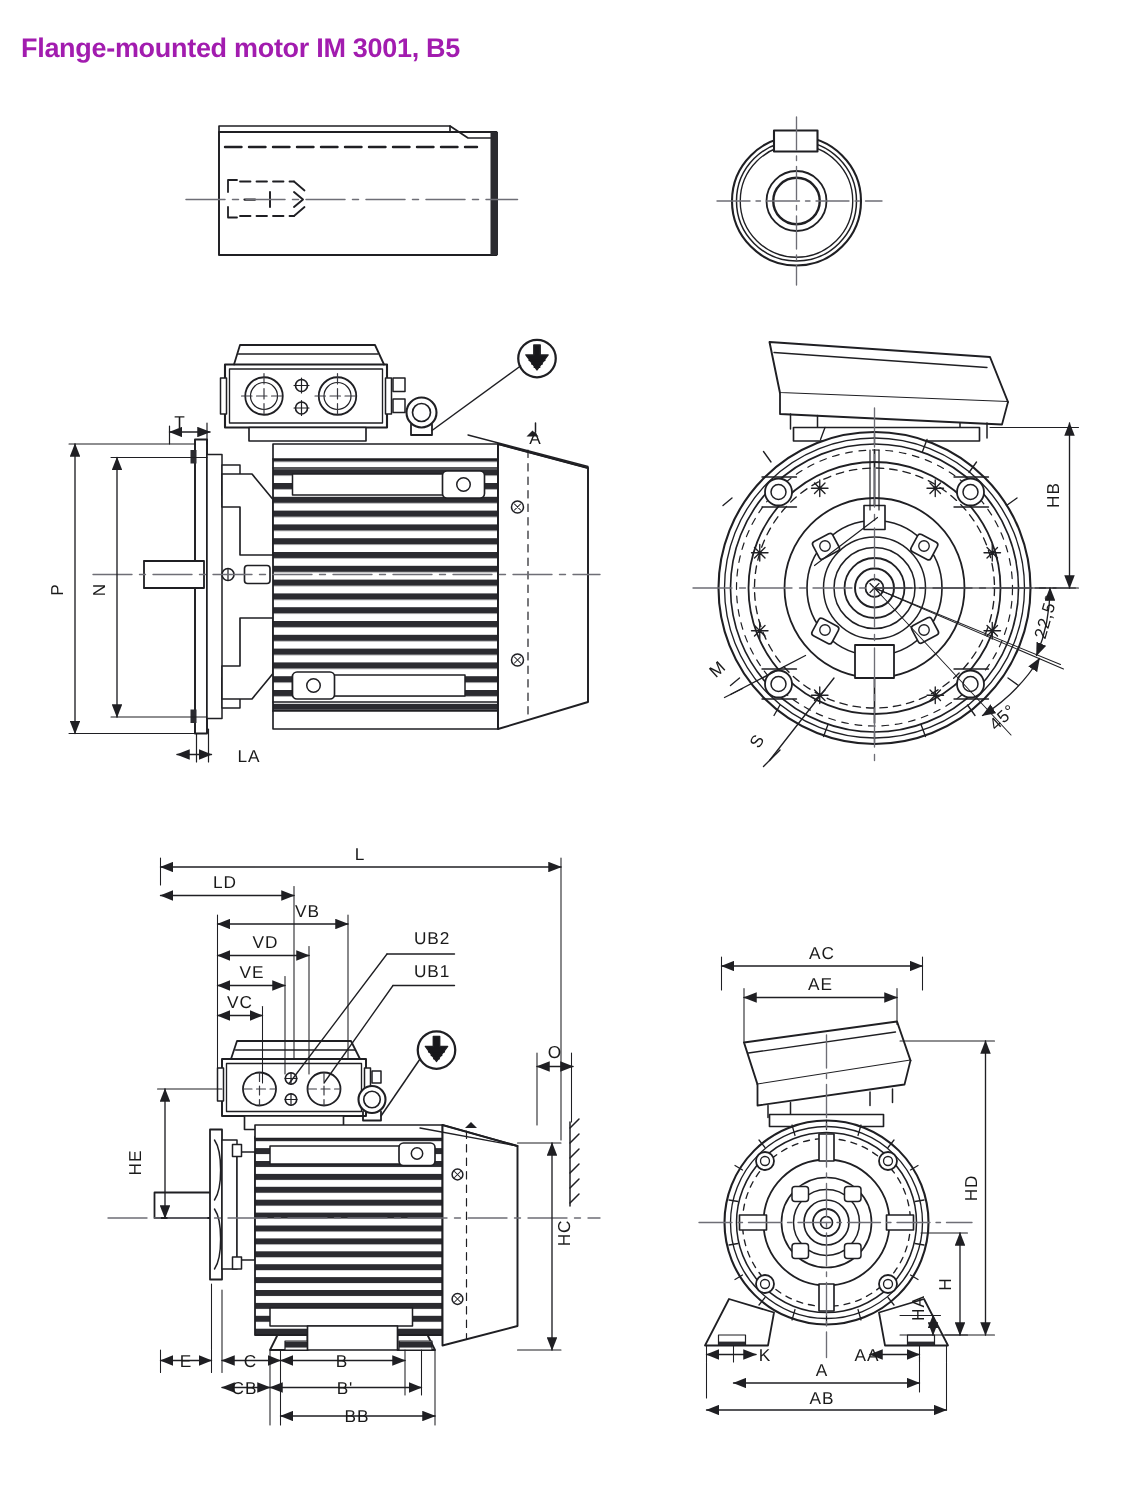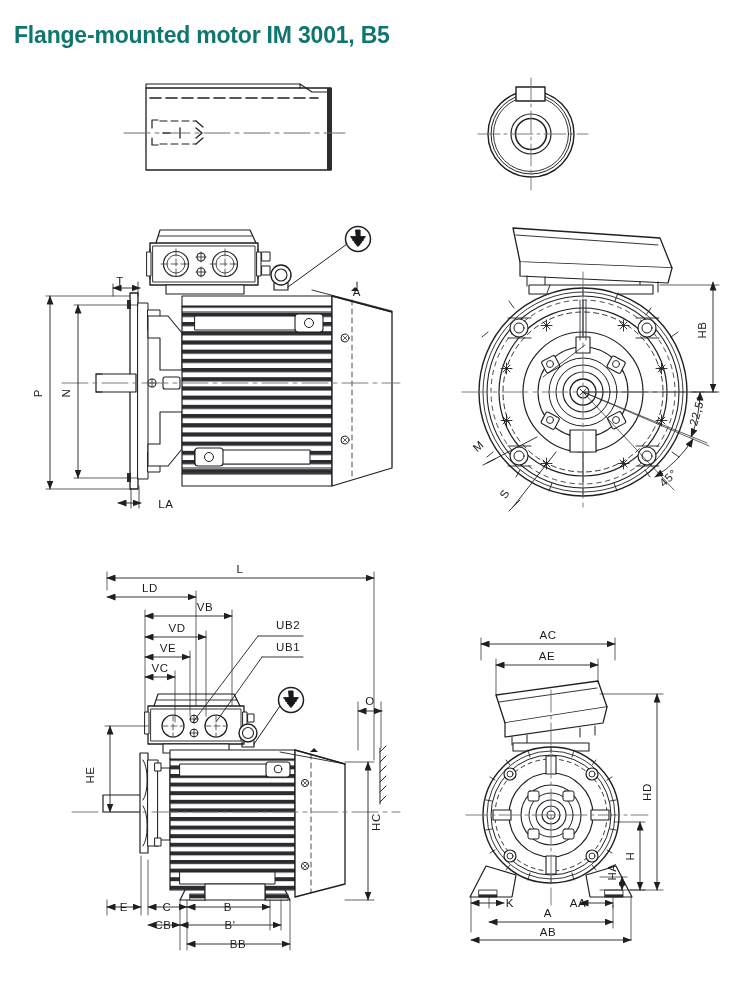--- a/index.html
+++ b/index.html
@@ -5,22 +5,22 @@
 <style>
   html,body{margin:0;padding:0;background:#ffffff;}
   body{
     width:750px;height:1000px;position:relative;overflow:hidden;
     font-family:"Liberation Sans", sans-serif;
     color:#1a1a1a;
   }
   #page{position:relative;width:750px;height:1000px;}
   #title{
     position:absolute;left:14px;top:22px;
-    font-size:23px;font-weight:bold;letter-spacing:-0.2px;
-    color:#0f766e;white-space:nowrap;
+    font-size:18px;font-weight:bold;letter-spacing:-0.2px;
+    color:#a21caf;white-space:nowrap;
   }
   svg#draw{position:absolute;left:0;top:0;width:750px;height:1000px;}
   .lbl{font-family:"Liberation Sans",sans-serif;font-size:11.5px;fill:#1a1a1a;letter-spacing:0.6px;}
 </style>
 </head>
 <body>
 
 <div id="page">
 
   <div id="title">Flange-mounted motor IM 3001, B5</div>

